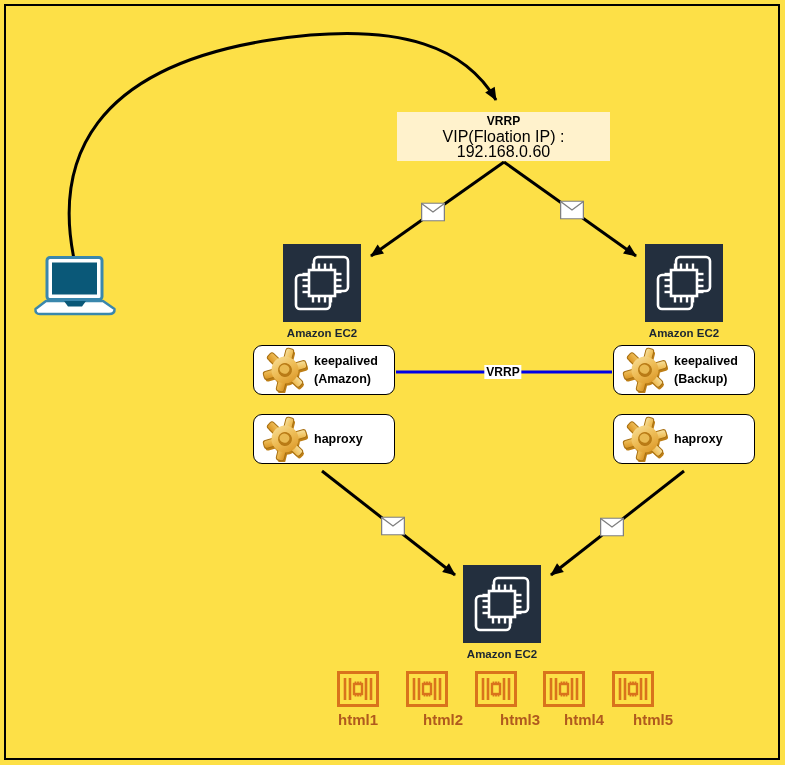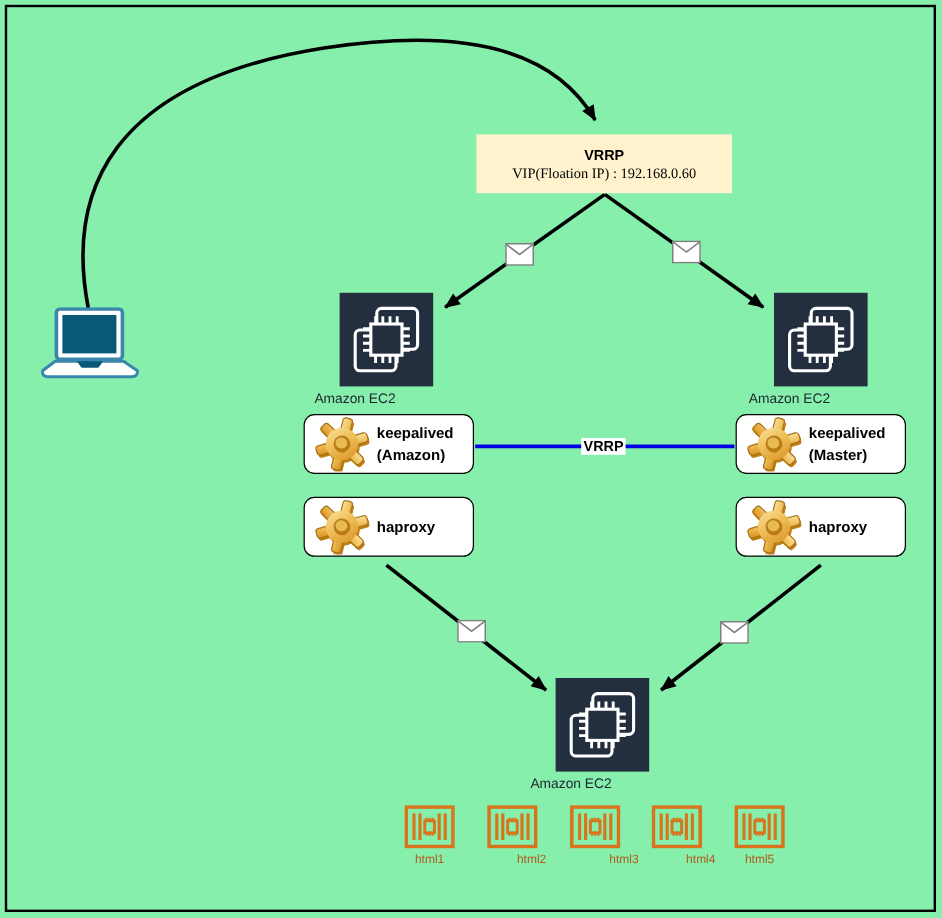--- a/index.html
+++ b/index.html
@@ -1,52 +1,52 @@
 <!DOCTYPE html>
 <html><head>
 <meta charset="utf-8">
 <style>
   html,body{margin:0;padding:0;background:#fff;font-family:"Liberation Sans",sans-serif;}
-  #stage{position:relative;width:785px;height:765px;background:#86efac;overflow:hidden;}
+  #stage{position:relative;width:785px;height:765px;background:#fde047;overflow:hidden;}
   #frame{position:absolute;left:4px;top:4px;right:5px;bottom:5px;border:2px solid #000;}
   #wires{position:absolute;left:0;top:0;width:785px;height:765px;pointer-events:none;}
   .node{position:absolute;}
   
   .vip-box{left:397px;top:112px;width:213px;height:49px;background:#FFF2CC;
     display:flex;flex-direction:column;justify-content:center;align-items:center;text-align:center;}
   .vip-title{font-size:12px;font-weight:700;color:#000;line-height:15px;}
-  .vip-sub{font-size:12px;color:#000;line-height:15px;font-family:Liberation Serif, serif;}
+  .vip-sub{font-size:16px;color:#000;line-height:15px;}
   
   .ec2{width:78px;height:78px;background:#232F3E;}
   .ec2-left{left:283px;top:244px;}
   .ec2-right{left:645px;top:244px;}
   .ec2-bottom{left:463px;top:565px;}
-  .node-label{position:absolute;width:120px;text-align:left;font-size:11.5px;
-    font-weight:400;color:#1B2532;}
+  .node-label{position:absolute;width:120px;text-align:center;font-size:11.5px;
+    font-weight:700;color:#1B2532;}
   .lbl-ec2-left{left:262px;top:327px;}
   .lbl-ec2-right{left:624px;top:327px;}
   .lbl-ec2-bottom{left:442px;top:648px;}
   
   .svc{position:absolute;width:142px;height:50px;background:#fff;border:1px solid #000;
     border-radius:9px;display:flex;align-items:center;padding-left:8px;box-sizing:border-box;gap:6px;}
   .svc-keep-l{left:253px;top:345px;}
   .svc-keep-r{left:613px;top:345px;}
   .svc-ha-l{left:253px;top:414px;}
   .svc-ha-r{left:613px;top:414px;}
   .svc-text{font-size:12.5px;font-weight:700;color:#000;line-height:18px;}
   
   .link-label{position:absolute;left:503px;top:372px;transform:translate(-50%,-50%);
     background:#fff;padding:0 2px;font-size:12px;font-weight:600;color:#000;}
   
   .laptop{left:33px;top:256px;width:84px;height:64px;}
   
   .ctr{position:absolute;width:42px;height:36px;top:671px;}
   .ctr-0{left:337px;} .ctr-1{left:406px;} .ctr-2{left:475px;} .ctr-3{left:543px;} .ctr-4{left:612px;}
-  .ctr-label{position:absolute;top:711px;width:60px;text-align:center;font-size:10px;color:#B05A1E;}
-  .ctl-0{left:328px;} .ctl-1{left:413px;} .ctl-2{left:490px;} .ctl-3{left:554px;} .ctl-4{left:603px;}
+  .ctr-label{position:absolute;top:711px;width:60px;text-align:center;font-size:15px;color:#B05A1E;font-weight:bold;}
+  .ctl-0{left:328px;} .ctl-1{left:413px;} .ctl-2{left:490px;} .ctl-3{left:554px;} .ctl-4{left:623px;}
   svg{display:block;}
 </style>
 </head>
 <body>
 
 <div id="stage">
   <div id="frame"></div>
 
   <svg width="0" height="0" style="position:absolute" aria-hidden="true">
     <defs>
@@ -184,21 +184,21 @@
       <div>(Amazon)</div>
     </div>
   </div>
 
   <div class="svc svc-keep-r">
     <svg width="46" height="46">
         <use href="#sym-gear"></use>
       </svg>
     <div class="svc-text">
       <div>keepalived</div>
-      <div>(Master)</div>
+      <div>(Backup)</div>
     </div>
   </div>
 
   <div class="svc svc-ha-l">
     <svg width="46" height="46">
         <use href="#sym-gear"></use>
       </svg>
     <div class="svc-text">haproxy</div>
   </div>
 

